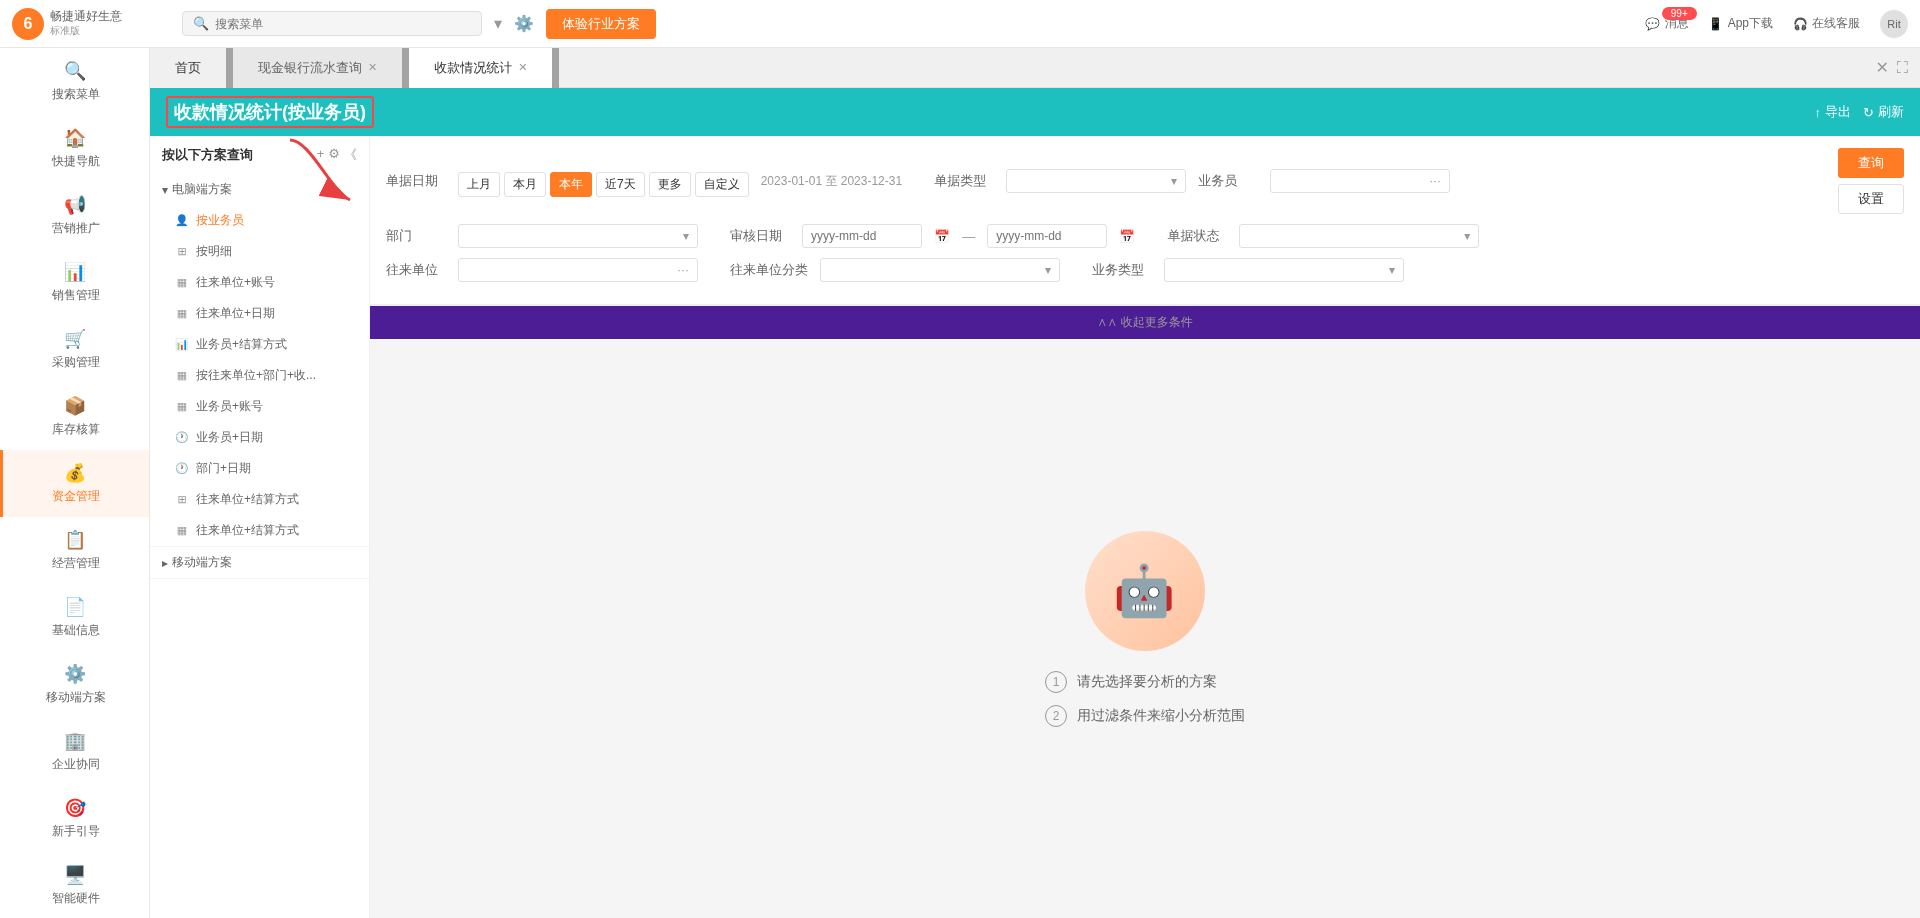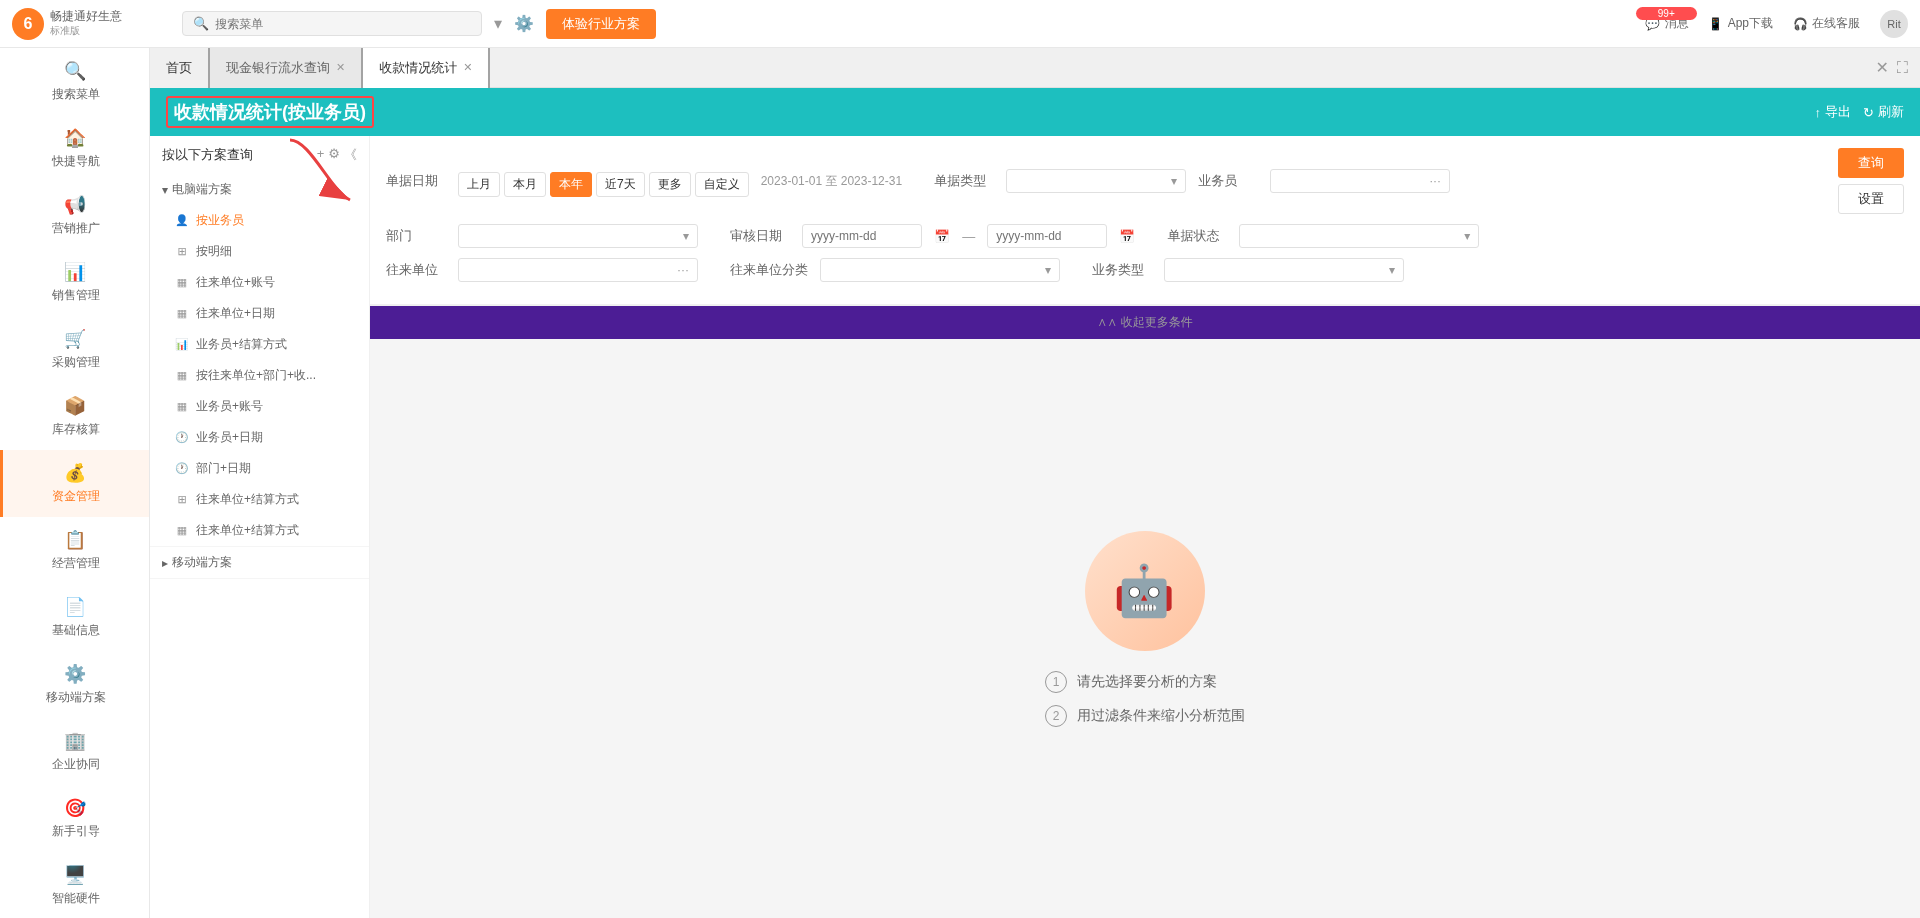--- a/index.html
+++ b/index.html
@@ -54,21 +54,21 @@
     .tool-item {
       display: flex; align-items: center; gap: 4px;
       font-size: 12px; color: #666; cursor: pointer;
       position: relative;
     }
     .badge {
       background: #ff4d4f;
       color: white;
       border-radius: 10px;
       font-size: 10px;
-      padding: 1px 22px;
+      padding: 1px 9px;
       position: absolute;
       top: -8px; right: -8px;
     }
     .user-avatar {
       width: 28px; height: 28px;
       background: #e0e0e0;
       border-radius: 50%;
       display: flex; align-items: center; justify-content: center;
       font-size: 11px; color: #666;
     }
@@ -119,25 +119,25 @@
       background: #f0f0f0;
       display: flex;
       align-items: center;
       border-bottom: 1px solid #e0e0e0;
       padding: 0;
     }
     .tab-item {
       height: 56px;
       display: flex;
       align-items: center;
-      padding: 0 16px;
+      padding: 0 25px;
       cursor: pointer;
       font-size: 13px;
       color: #666;
-      border-right: 2px solid #a3a3a3;
+      border-right: 7px solid #a3a3a3;
       gap: 6px;
       background: #e8e8e8;
     }
     .tab-item.home { background: #f0f0f0; color: #333; }
     .tab-item.active {
       background: #fff;
       color: #333;
       border-bottom: none;
       font-weight: 500;
     }
@@ -309,21 +309,21 @@
       overflow-y: auto;
     }
     .panel-header {
       display: flex;
       align-items: center;
       padding: 10px 12px;
       font-size: 13px;
       color: #333;
       gap: 6px;
     }
-    .panel-header-title { font-weight: 400; flex: 1; }
+    .panel-header-title { font-weight: 700; flex: 1; }
     .panel-header-icons { display: flex; gap: 4px; color: #999; }
     .plan-group { border-bottom: 1px solid #f5f5f5; }
     .plan-group-title {
       display: flex;
       align-items: center;
       padding: 7px 12px;
       font-size: 12px;
       color: #666;
       cursor: pointer;
       gap: 4px;

